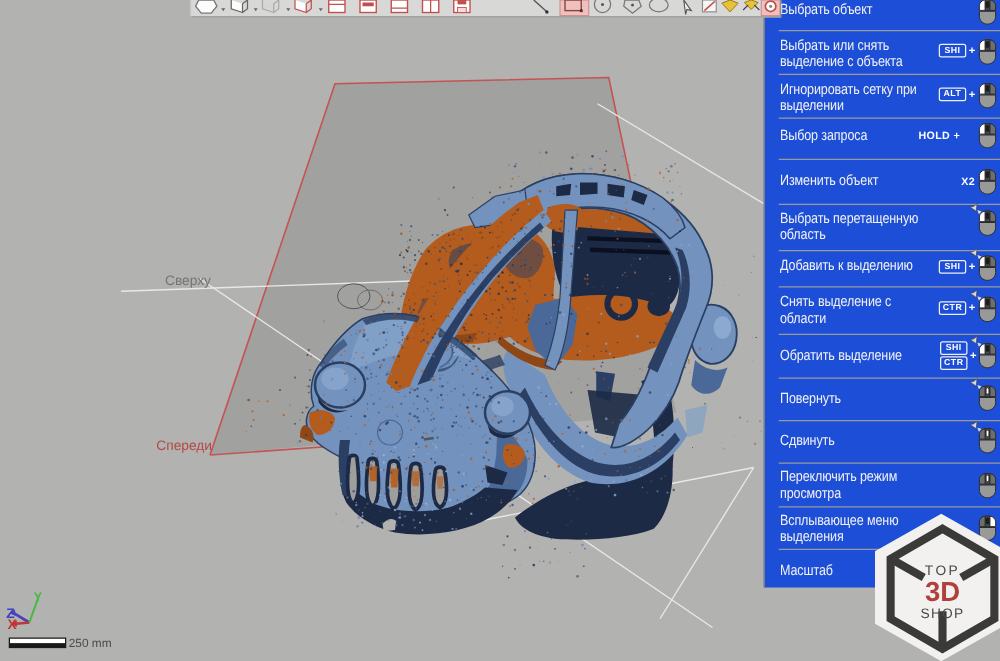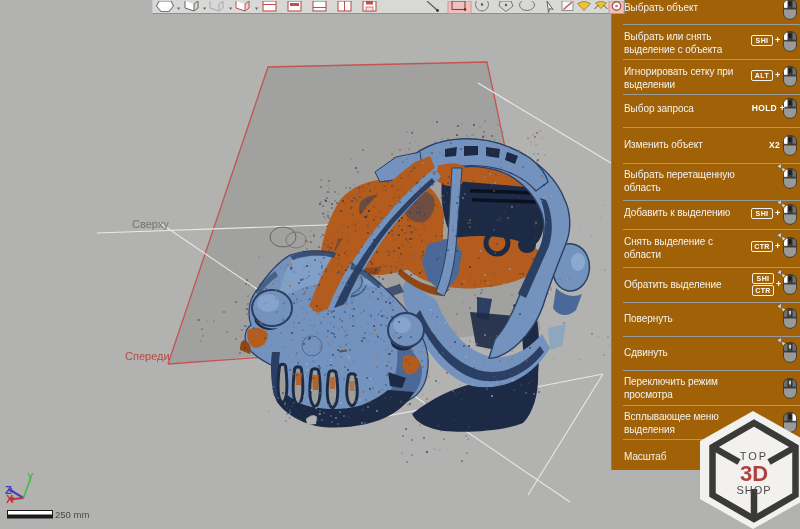--- a/index.html
+++ b/index.html
@@ -1,19 +1,19 @@
 <!DOCTYPE html>
 <html><head>
 <meta charset="utf-8">
 <style>
 html,body{margin:0;padding:0;}
 body{width:800px;height:529px;overflow:hidden;position:relative;background:#b2b2b1;font-family:"Liberation Sans",sans-serif;}
 #viewport{position:absolute;left:0;top:0;z-index:1;}
 #toolbar{position:absolute;left:152px;top:0;width:471px;height:13px;background:#d8d8d7;border-bottom:1px solid #909090;border-left:1px solid #c8c8c8;border-right:1px solid #909090;z-index:5;}
-#panel{position:absolute;left:611px;top:0;width:189px;height:470px;background:#a16207;border-left:1px solid #7e7e7e;z-index:4;}
+#panel{position:absolute;left:611px;top:0;width:189px;height:470px;background:#1d4ed8;border-left:1px solid #7e7e7e;z-index:4;}
 .sep{position:absolute;left:11px;right:0;height:1px;background:#9a9a9a;}
 .rtxt{position:absolute;left:12px;color:#f2f2f2;font-size:11.8px;line-height:12.5px;letter-spacing:-0.1px;transform:scaleX(0.85);transform-origin:0 0;white-space:nowrap;}
 .kbox{position:absolute;width:20px;height:9px;border:1px solid #f0f0f0;border-radius:2px;color:#fff;font-size:7px;font-weight:bold;text-align:center;line-height:9px;letter-spacing:0.4px;}
 .plus{position:absolute;color:#fff;font-size:9px;font-weight:bold;}
 .ktext{position:absolute;color:#fff;font-size:8.5px;font-weight:bold;letter-spacing:0.3px;}
 .micon{position:absolute;}
 #logo{position:absolute;left:695px;top:406px;z-index:6;}
 </style>
 </head>
 <body>
@@ -1535,21 +1535,21 @@
 <div class="kbox" style="left:139px;top:70px">ALT</div>
 <div class="plus" style="left:163px;top:70px">+</div>
 <div class="rtxt" style="top:102px">Выбор запроса</div>
 <svg class="micon" style="left:170px;top:98px" width="16" height="21" viewBox="0 0 16 21">
       <path d="M1.5,10 L14.5,10 L14.5,14 C14.5,17.5 11.6,20.3 8,20.3 C4.4,20.3 1.5,17.5 1.5,14 Z" fill="#999998" stroke="#2c2c2c" stroke-width="0.8"></path>
       <path d="M6.2,0.8 L6.2,9.3 L1.5,9.3 L1.5,5.5 C1.5,3.2 3.4,1.2 6.2,0.8 Z" fill="#ffffff" stroke="#2c2c2c" stroke-width="0.8"></path>
       <path d="M9.8,0.8 L9.8,9.3 L14.5,9.3 L14.5,5.5 C14.5,3.2 12.6,1.2 9.8,0.8 Z" fill="#6e6e6e" stroke="#2c2c2c" stroke-width="0.8"></path>
       <path d="M6.2,0.8 C7.4,0.6 8.6,0.6 9.8,0.8 L9.8,9.3 L6.2,9.3 Z" fill="#4a4a4a" stroke="#2c2c2c" stroke-width="0.8"></path>
       <rect x="6.9" y="2.2" width="2.2" height="5" rx="1.1" fill="#1e1e1e" stroke="#1a1a1a" stroke-width="0.6"></rect>
     </svg>
-<div class="ktext" style="right:16px;top:103px;text-align:right">HOLD +</div>
+<div class="ktext" style="right:33px;top:103px;text-align:right">HOLD +</div>
 <div class="rtxt" style="top:138px">Изменить объект</div>
 <svg class="micon" style="left:170px;top:135px" width="16" height="21" viewBox="0 0 16 21">
       <path d="M1.5,10 L14.5,10 L14.5,14 C14.5,17.5 11.6,20.3 8,20.3 C4.4,20.3 1.5,17.5 1.5,14 Z" fill="#999998" stroke="#2c2c2c" stroke-width="0.8"></path>
       <path d="M6.2,0.8 L6.2,9.3 L1.5,9.3 L1.5,5.5 C1.5,3.2 3.4,1.2 6.2,0.8 Z" fill="#ffffff" stroke="#2c2c2c" stroke-width="0.8"></path>
       <path d="M9.8,0.8 L9.8,9.3 L14.5,9.3 L14.5,5.5 C14.5,3.2 12.6,1.2 9.8,0.8 Z" fill="#6e6e6e" stroke="#2c2c2c" stroke-width="0.8"></path>
       <path d="M6.2,0.8 C7.4,0.6 8.6,0.6 9.8,0.8 L9.8,9.3 L6.2,9.3 Z" fill="#4a4a4a" stroke="#2c2c2c" stroke-width="0.8"></path>
       <rect x="6.9" y="2.2" width="2.2" height="5" rx="1.1" fill="#1e1e1e" stroke="#1a1a1a" stroke-width="0.6"></rect>
     </svg>
 <div class="ktext" style="right:21px;top:140px;text-align:left">X2</div>
 <div class="rtxt" style="top:168px">Выбрать перетащенную<br>область</div>

